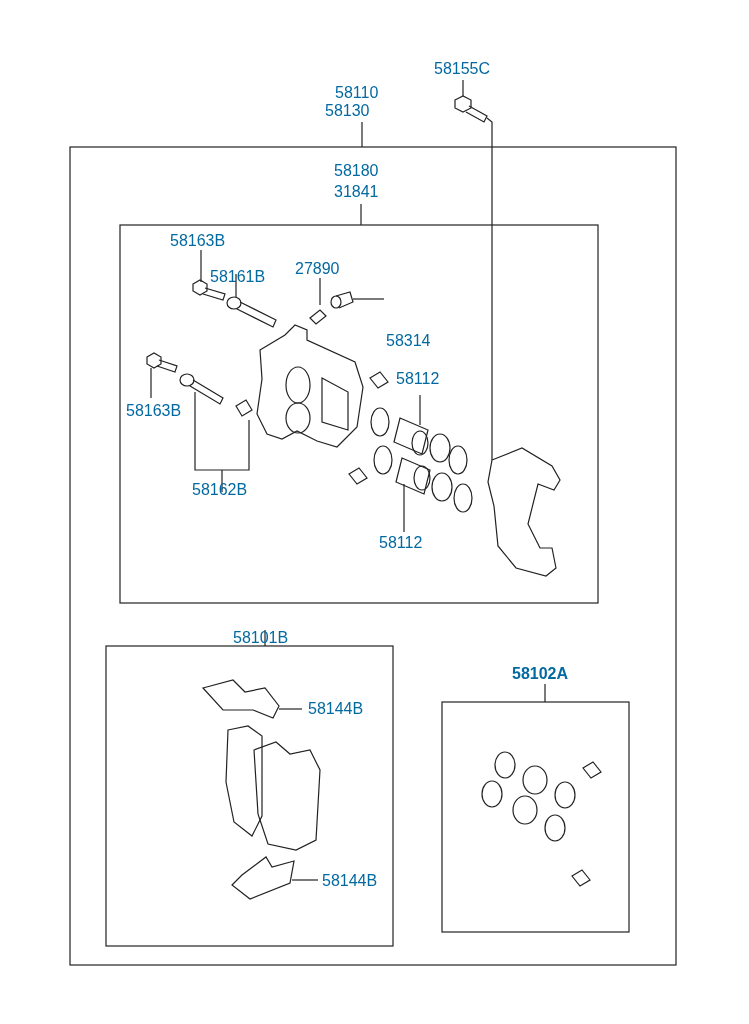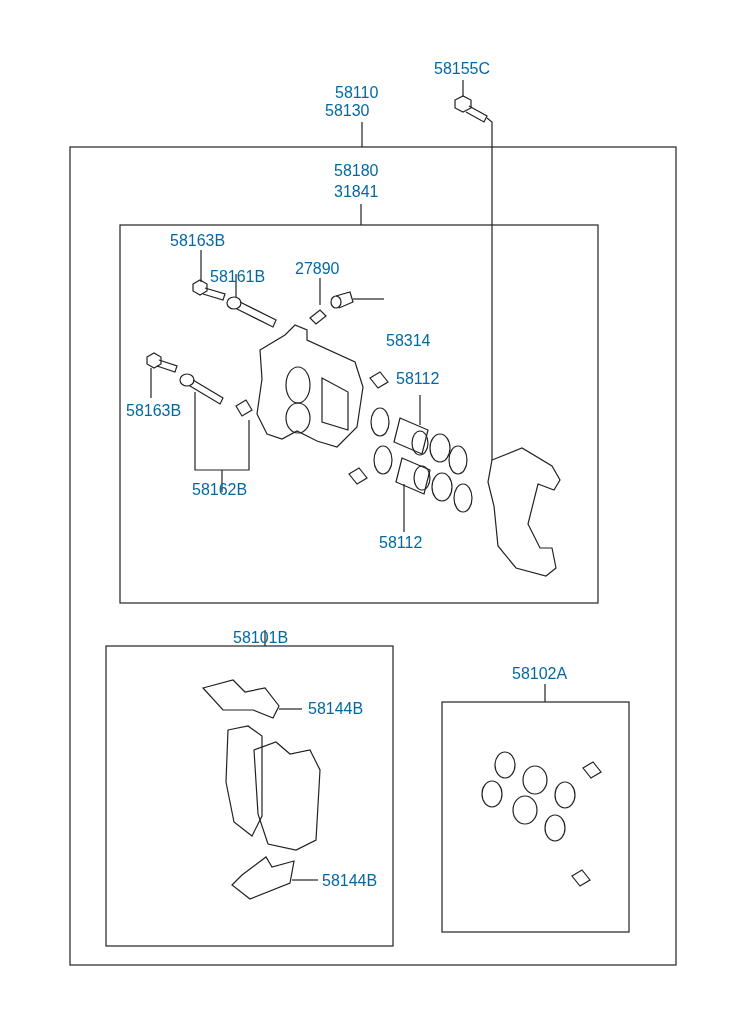--- a/index.html
+++ b/index.html
@@ -142,15 +142,15 @@
 <div class="lbl" style="left:210px;top:268px;">58161B</div>
 <div class="lbl" style="left:295px;top:260px;">27890</div>
 <div class="lbl" style="left:386px;top:290px;margin-top:42px;">58314</div>
 <div class="lbl" style="left:396px;top:370px;">58112</div>
 <div class="lbl" style="left:126px;top:402px;">58163B</div>
 <div class="lbl" style="left:192px;top:481px;">58162B</div>
 <div class="lbl" style="left:379px;top:534px;">58112</div>
 <div class="lbl" style="left:233px;top:610px;margin-top:19px;">58101B</div>
 <div class="lbl" style="left:308px;top:700px;">58144B</div>
 <div class="lbl" style="left:322px;top:872px;">58144B</div>
-<div class="lbl" style="left:512px;top:665px;">58102A</div>
+<div class="lbl" style="left:512px;top:665px;font-weight:bold;">58102A</div>
 
 </div>
 
 </body></html>

